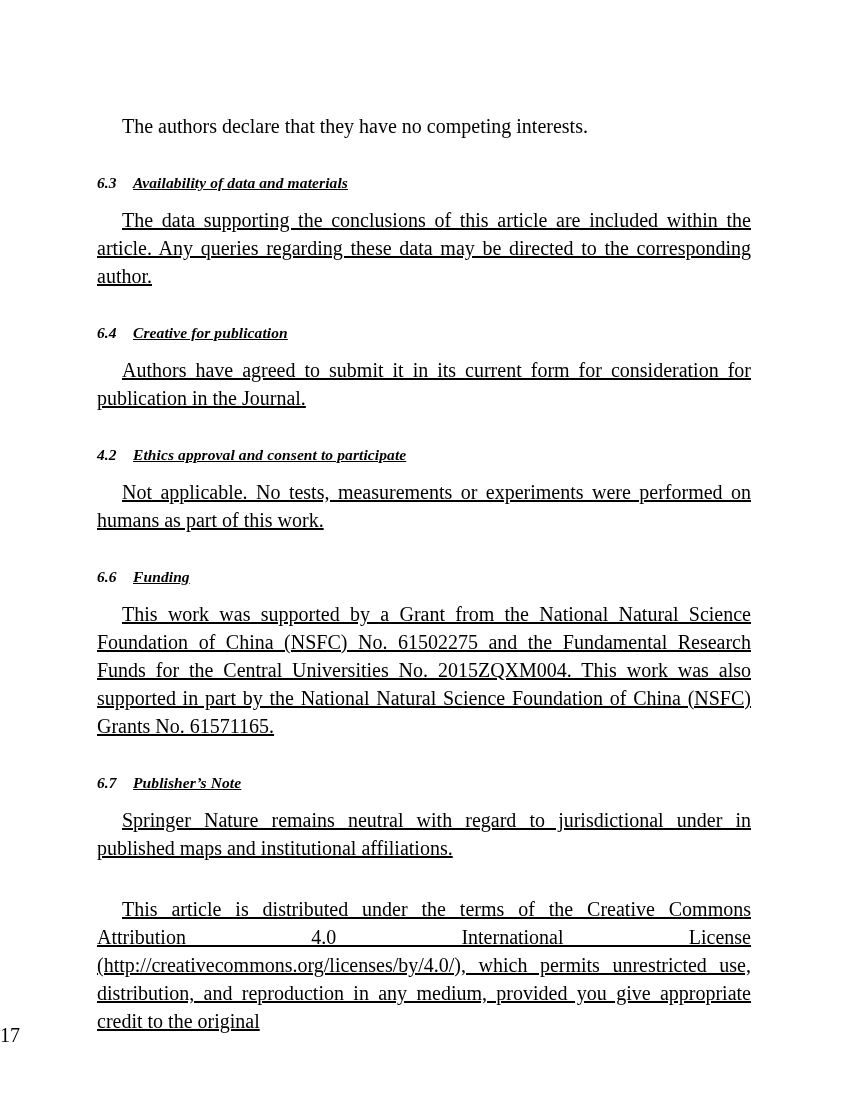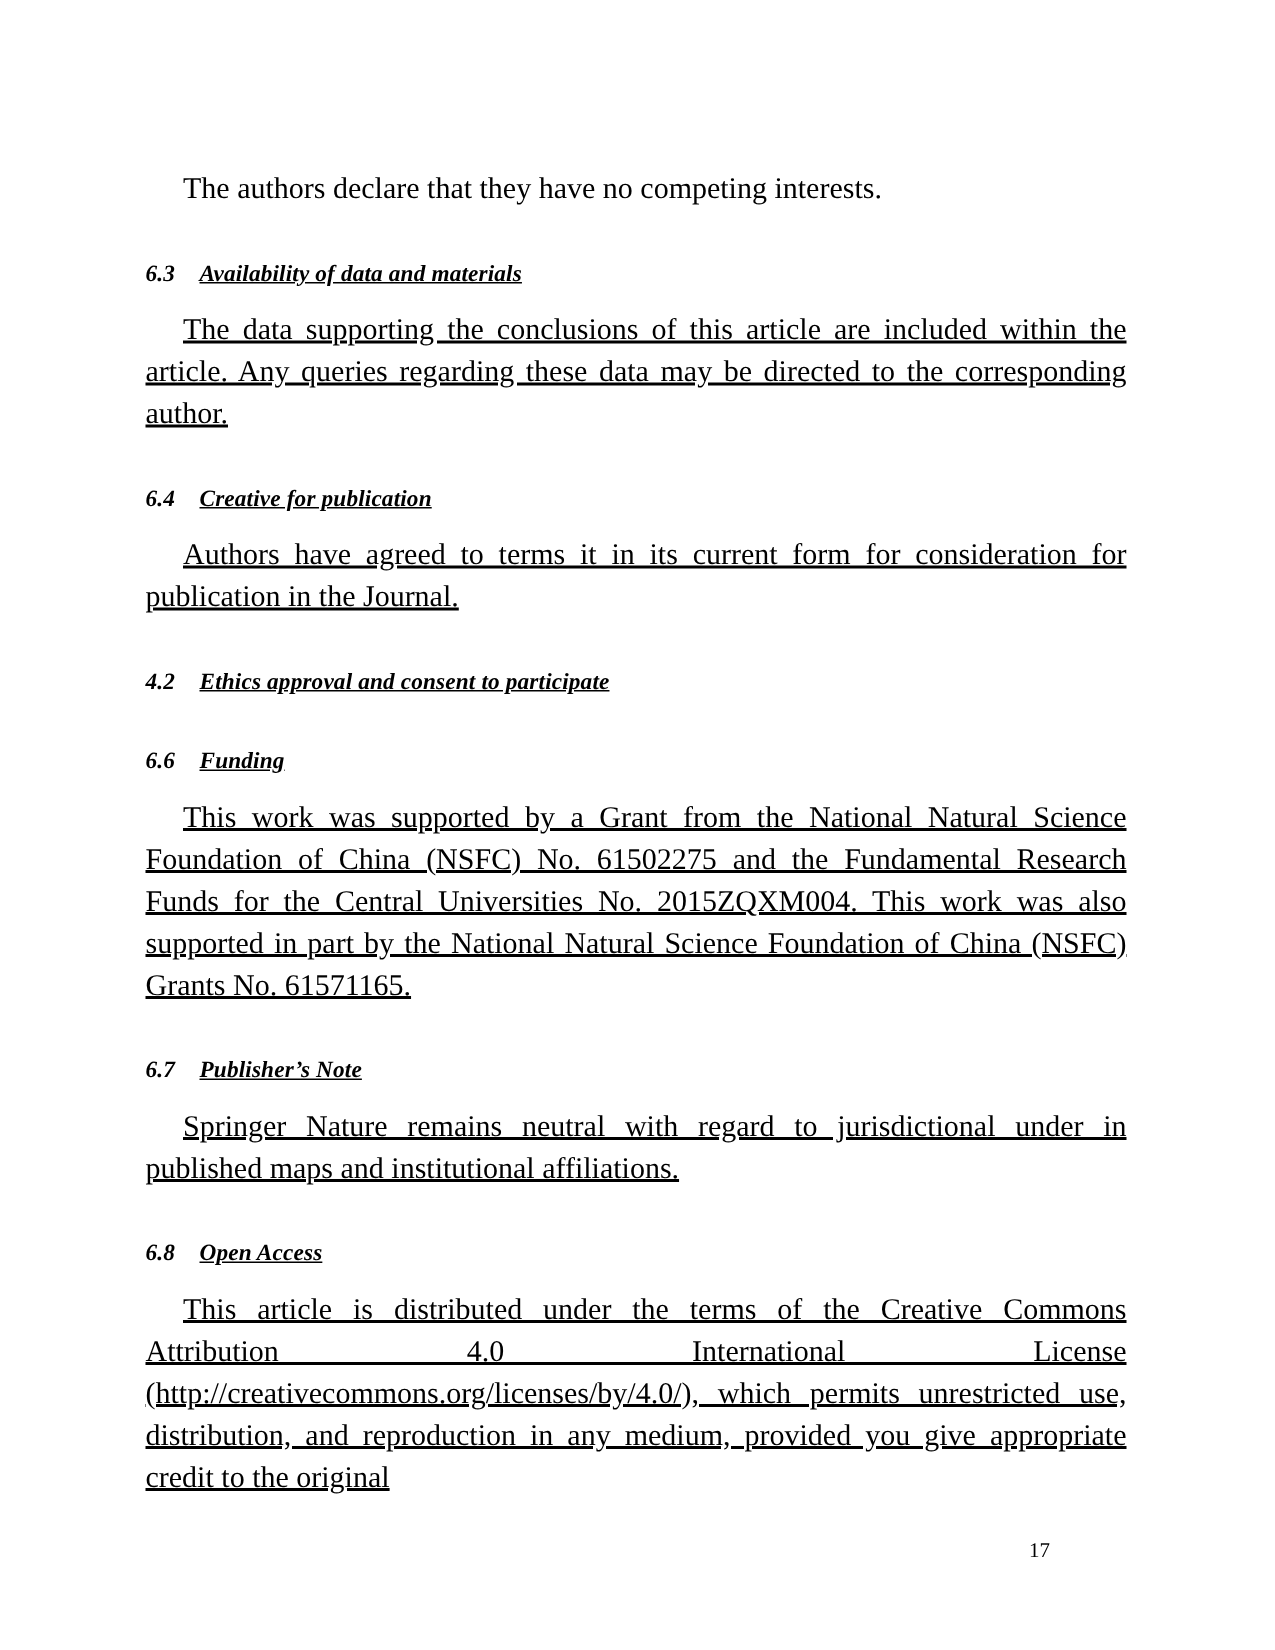--- a/index.html
+++ b/index.html
@@ -72,23 +72,23 @@
   .section + .section {
     margin-top: 33px;
     text-decoration: underline;
   }
 
   .page-number {
     position: absolute;
     left: 0;
     top: 1025px;
     width: 700px;
-    text-align: right;
+    text-align: left;
     font-family: "Liberation Serif", "DejaVu Serif", serif;
-    font-size: 14px;
+    font-size: 20px;
     line-height: 20px;
   }
 </style>
 </head>
 <body>
 
 <div class="page">
 
   <div class="content">
 
@@ -96,39 +96,39 @@
       <p class="body-text">The authors declare that they have no competing interests.</p>
     </div>
 
     <div class="section">
       <p class="sec-heading"><span class="num">6.3</span><span>Availability of data and materials</span></p>
       <p class="body-text">The data supporting the conclusions of this article are included within the article. Any queries regarding these data may be directed to the corresponding author.</p>
     </div>
 
     <div class="section">
       <p class="sec-heading"><span class="num">6.4</span><span>Creative for publication</span></p>
-      <p class="body-text">Authors have agreed to terms it in its current form for consideration for publication in the Journal.</p>
+      <p class="body-text">Authors have agreed to submit it in its current form for consideration for publication in the Journal.</p>
     </div>
 
     <div class="section">
       <p class="sec-heading"><span class="num">4.2</span><span>Ethics approval and consent to participate</span></p>
+      <p class="body-text">Not applicable. No tests, measurements or experiments were performed on humans as part of this work.</p>
     </div>
 
     <div class="section">
       <p class="sec-heading"><span class="num">6.6</span><span>Funding</span></p>
       <p class="body-text">This work was supported by a Grant from the National Natural Science Foundation of China (NSFC) No.  61502275 and the Fundamental Research Funds for the Central Universities No. 2015ZQXM004. This work was also supported in part by the National Natural Science Foundation of China (NSFC) Grants No. 61571165.</p>
     </div>
 
     <div class="section">
       <p class="sec-heading"><span class="num">6.7</span><span>Publisher’s Note</span></p>
       <p class="body-text">Springer Nature remains neutral with regard to jurisdictional under in published maps and institutional affiliations.</p>
     </div>
 
     <div class="section">
-      <p class="sec-heading"><span class="num">6.8</span><span>Open Access</span></p>
       <p class="body-text">This article is distributed under the terms of the Creative Commons Attribution 4.0 International License (http://creativecommons.org/licenses/by/4.0/), which permits unrestricted use, distribution, and reproduction in any medium, provided you give appropriate credit to the original</p>
     </div>
 
   </div>
 
   <div class="page-number">17</div>
 
 </div>
 
 </body></html>

